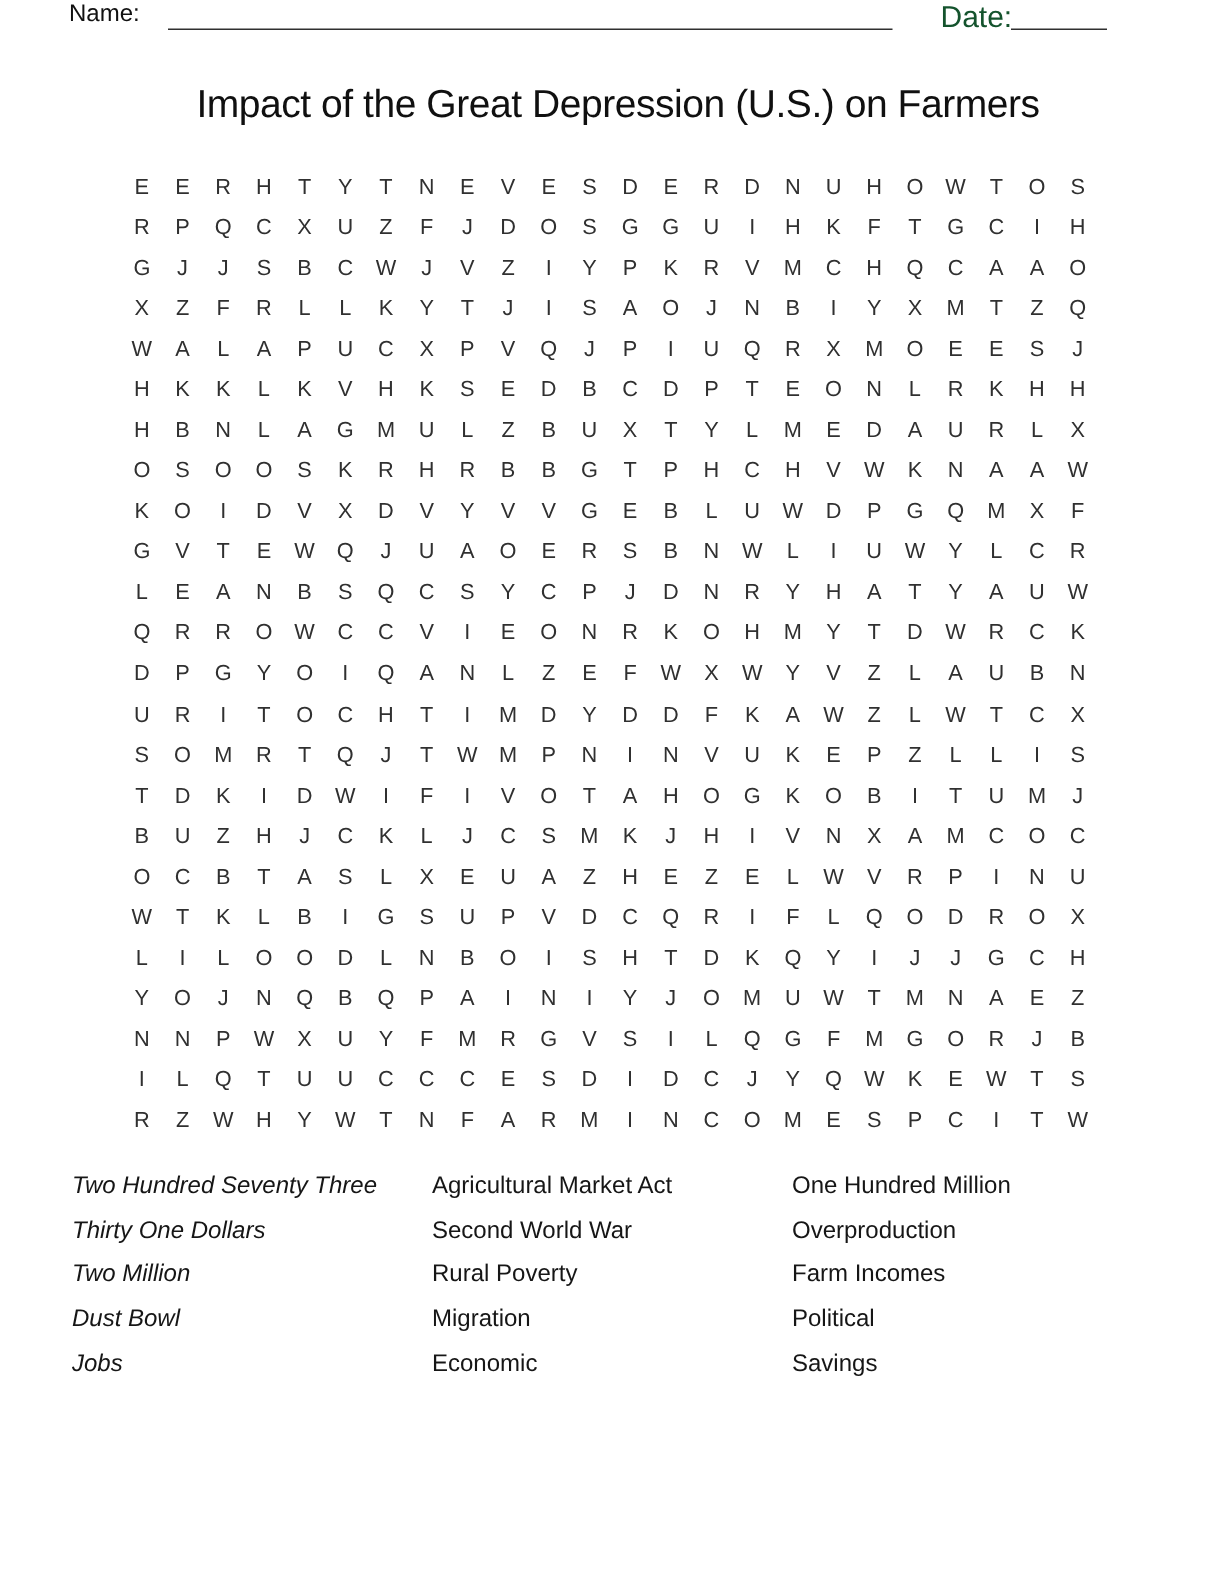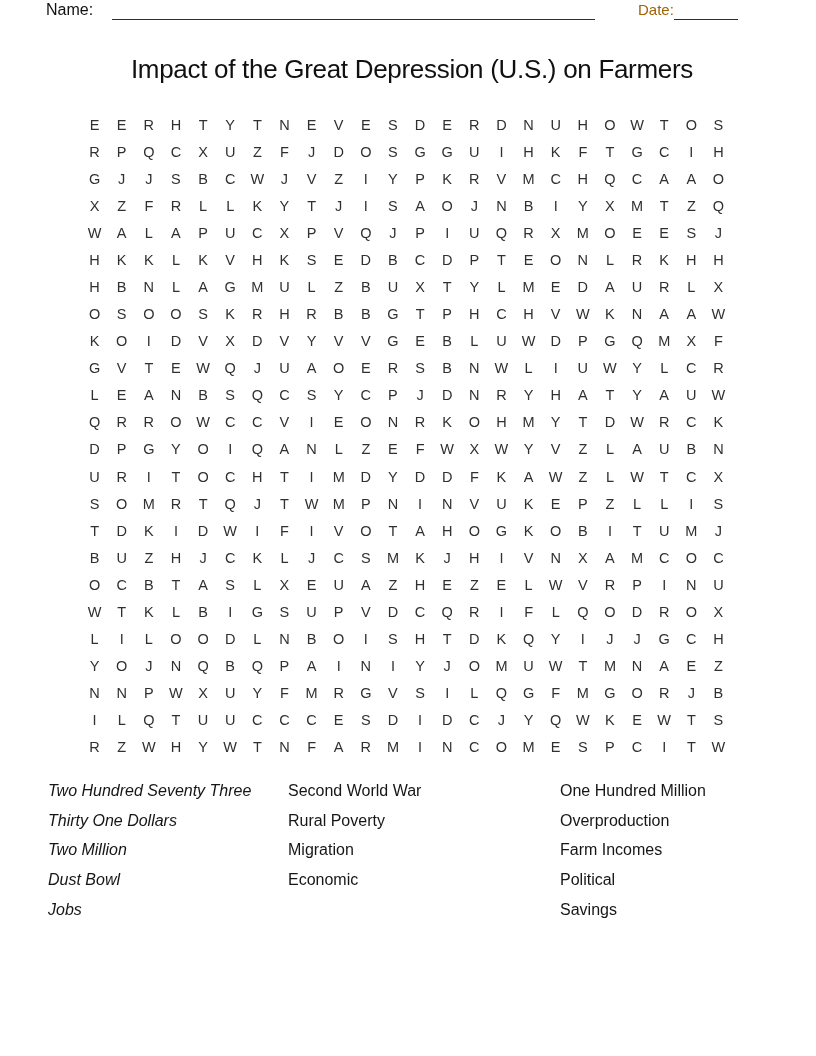--- a/index.html
+++ b/index.html
@@ -33,23 +33,22 @@
     left: 112px;
     width: 483px;
     top: 0;
     height: 19px;
     border-bottom: 1.6px solid #2f2f2f;
   }
   .date-label {
     position: absolute;
     left: 627px;
     top: 1px;
-    font-size: 15px;
-    color: #a16207;
-    margin-left: 11px;
+    font-size: 20px;
+    color: #14532d;
   }
   .date-line {
     position: absolute;
     left: 674px;
     width: 64px;
     top: 0;
     height: 19px;
     border-bottom: 1.6px solid #2f2f2f;
   }
   
@@ -88,21 +87,21 @@
     top: 776px;
     width: 816px;
     height: 180px;
   }
   .word-col {
     position: absolute;
     top: 0;
   }
   .word-col.c0 { left: 48px; font-style: italic; }
   .word-col.c1 { left: 288px; }
-  .word-col.c2 { left: 528px; margin-left: 32px; }
+  .word-col.c2 { left: 528px; }
   .word-item {
     height: 29.8px;
     display: flex;
     align-items: center;
     font-size: 16px;
     color: #161616;
     white-space: nowrap;
   }
 </style>
 </head>
@@ -698,20 +697,21 @@
 
   <div class="word-list" id="word-list">
       <div class="word-col c0">
         <div class="word-item">Two Hundred Seventy Three</div>
         <div class="word-item">Thirty One Dollars</div>
         <div class="word-item">Two Million</div>
         <div class="word-item">Dust Bowl</div>
         <div class="word-item">Jobs</div>
       </div>
       <div class="word-col c1">
+        <div class="word-item">Agricultural Market Act</div>
         <div class="word-item">Second World War</div>
         <div class="word-item">Rural Poverty</div>
         <div class="word-item">Migration</div>
         <div class="word-item">Economic</div>
       </div>
       <div class="word-col c2">
         <div class="word-item">One Hundred Million</div>
         <div class="word-item">Overproduction</div>
         <div class="word-item">Farm Incomes</div>
         <div class="word-item">Political</div>

